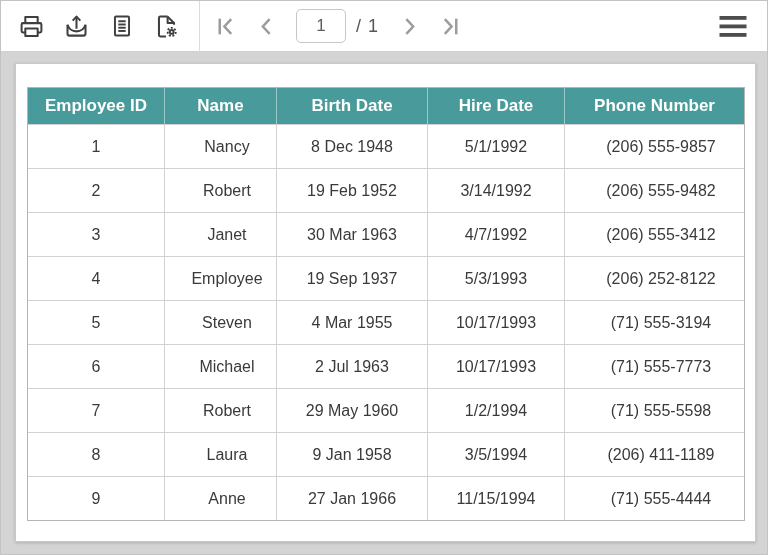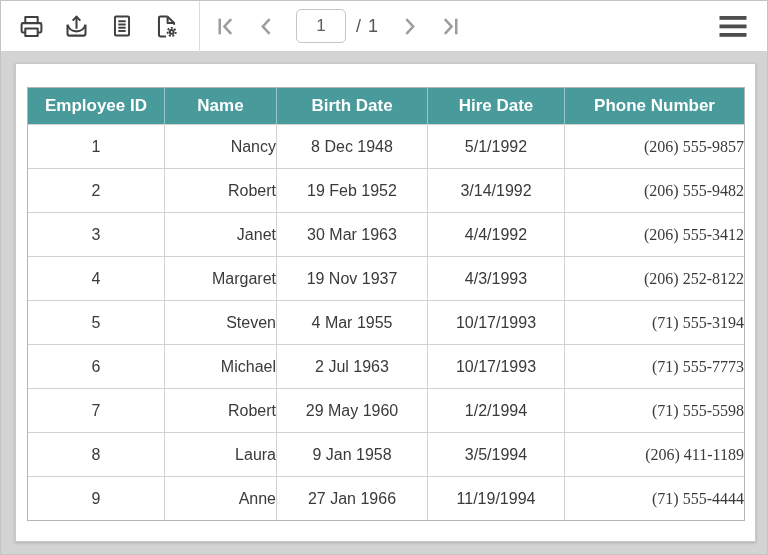--- a/index.html
+++ b/index.html
@@ -77,26 +77,26 @@
     border-right: 1px solid rgba(255,255,255,0.45);
     overflow: hidden; white-space: nowrap;
   }
   .report-table th:last-child { border-right: none; }
   .report-table td {
     height: 44px; vertical-align: middle;
     border-top: 1px solid #d2d2d2;
     border-right: 1px solid #d2d2d2;
     background: #ffffff; overflow: hidden; white-space: nowrap;
   }
-  .report-table td:last-child { border-right: none; font-family: Liberation Serif, serif; }
+  .report-table td:last-child { border-right: none; }
   .report-table td:nth-child(1),
   .report-table td:nth-child(3),
   .report-table td:nth-child(4) { text-align: center; }
   .report-table td:nth-child(2),
-  .report-table td:nth-child(5) { text-align: right; padding-left: 13px; }
+  .report-table td:nth-child(5) { text-align: center; padding-left: 13px; }
 </style>
 </head>
 <body>
 
 <div class="viewer">
 
   <div class="toolbar">
 
     <button class="tb-btn" title="">
       <span>
@@ -227,28 +227,28 @@
               <td>2</td>
               <td>Robert</td>
               <td>19 Feb 1952</td>
               <td>3/14/1992</td>
               <td>(206) 555-9482</td>
             </tr>
             <tr>
               <td>3</td>
               <td>Janet</td>
               <td>30 Mar 1963</td>
-              <td>4/4/1992</td>
+              <td>4/7/1992</td>
               <td>(206) 555-3412</td>
             </tr>
             <tr>
               <td>4</td>
-              <td>Margaret</td>
-              <td>19 Nov 1937</td>
-              <td>4/3/1993</td>
+              <td>Employee</td>
+              <td>19 Sep 1937</td>
+              <td>5/3/1993</td>
               <td>(206) 252-8122</td>
             </tr>
             <tr>
               <td>5</td>
               <td>Steven</td>
               <td>4 Mar 1955</td>
               <td>10/17/1993</td>
               <td>(71) 555-3194</td>
             </tr>
             <tr>
@@ -269,21 +269,21 @@
               <td>8</td>
               <td>Laura</td>
               <td>9 Jan 1958</td>
               <td>3/5/1994</td>
               <td>(206) 411-1189</td>
             </tr>
             <tr>
               <td>9</td>
               <td>Anne</td>
               <td>27 Jan 1966</td>
-              <td>11/19/1994</td>
+              <td>11/15/1994</td>
               <td>(71) 555-4444</td>
             </tr>
           </tbody>
       </table>
     </div>
   </div>
 
 </div>
 
 </body></html>

